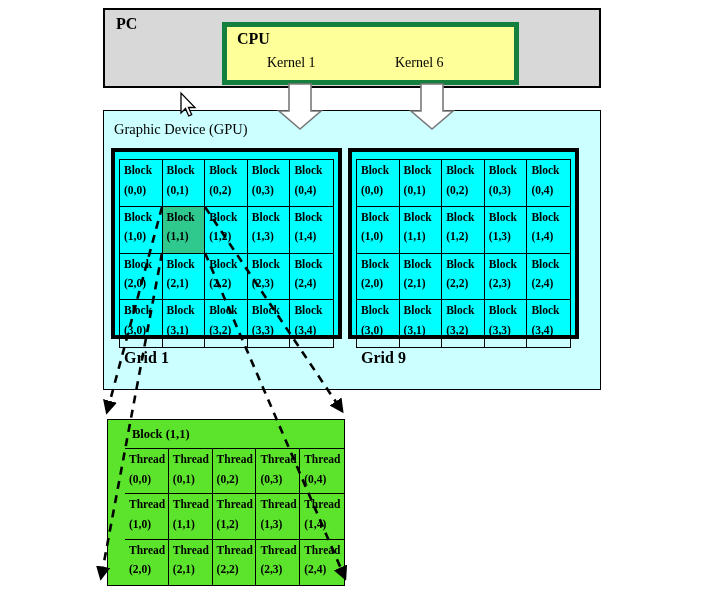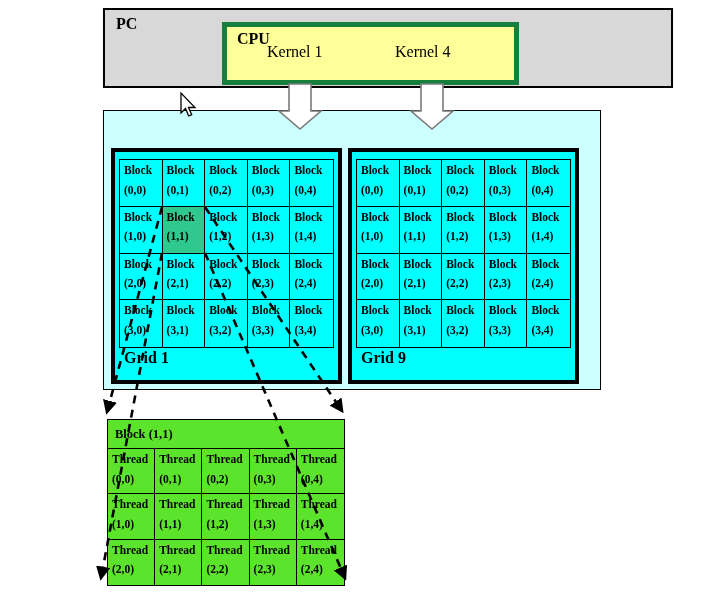--- a/index.html
+++ b/index.html
@@ -2,56 +2,56 @@
 <html style="--pc-fill: #d8d8d8; --cpu-fill: #ffff99; --gpu-fill: #ccffff; --grid-fill: #00ffff; --highlight-fill: #2fc98e; --thread-fill: #5ce42d; --border: #000000;"><head>
 <meta charset="utf-8">
 <style>
   * { margin:0; padding:0; box-sizing:border-box; }
   html,body { background:#ffffff; }
   body { font-family:"Liberation Serif", serif; color:#000; }
 
   .canvas { position:relative; width:701px; height:602px; background:#fff; overflow:hidden; }
 
   
-  .pc-box { position:absolute; left:103px; top:8px; width:570px; height:80px;
+  .pc-box { position:absolute; left:103px; top:8px; width:498px; height:80px;
             background:var(--pc-fill); border:2px solid #000; }
   .pc-label { position:absolute; left:11px; top:5px; font-weight:bold; font-size:16px; }
 
   
   .cpu-box { position:absolute; left:117px; top:12px; width:297px; height:63px;
              background:var(--cpu-fill); border:5px solid #15803d; }
   .cpu-label { position:absolute; left:10px; top:3px; font-weight:bold; font-size:16px; }
-  .kernel { position:absolute; top:16px; font-size:16px; white-space:nowrap; }
+  .kernel { position:absolute; top:28px; font-size:14px; white-space:nowrap; }
   .k1 { left:40px; } .k2 { left:168px; }
 
   
   .gpu-box { position:absolute; left:103px; top:110px; width:498px; height:280px;
              background:var(--gpu-fill); border:1.5px solid #000; }
   .gpu-label { position:absolute; left:10px; top:10px; font-size:14.5px; white-space:nowrap; }
 
   
-  .grid-box { position:absolute; top:37px; width:231px; height:236px;
+  .grid-box { position:absolute; top:37px; width:231px; height:191px;
               background:var(--grid-fill); border:4px solid #000; }
   .grid1 { left:7px; } .grid2 { left:244px; }
   .block-table { position:absolute; left:4px; top:7px; width:215px; height:189px;
                  border:1.6px solid #000; display:grid;
                  grid-template-columns:repeat(5,1fr); grid-template-rows:repeat(4,1fr); }
   .grid-label { position:absolute; left:9px; top:197px; font-weight:bold; font-size:16px; }
 
   .cell { border-right:1.6px solid #000; border-bottom:1.6px solid #000;
           padding:5px 0 0 4px; font-weight:bold; font-size:11.5px; line-height:1;
           display:flex; flex-direction:column; gap:8px; overflow:hidden; }
   .block-table .cell:nth-child(5n) { border-right:none; }
   .block-table .cell:nth-child(n+16) { border-bottom:none; }
   .cell.highlight { background:var(--highlight-fill); }
 
   
   .thread-box { position:absolute; left:107px; top:419px; width:238px; height:167px;
                 background:var(--thread-fill); border:1.6px solid #000;
-                display:flex; flex-direction:column; }
+                display:flex; flex-direction:column;padding-left:17px; }
   .thread-header { flex:0 0 28px; padding:7px 0 0 7px; font-weight:bold; font-size:12.5px; }
   .thread-table { flex:1; display:grid; border-top:1.6px solid #000;
                   grid-template-columns:repeat(5,1fr); grid-template-rows:repeat(3,1fr); }
   .thread-table .cell:nth-child(5n) { border-right:none; }
   .thread-table .cell:nth-child(n+11) { border-bottom:none; }
 
   
   .overlay { position:absolute; left:0; top:0; width:701px; height:602px;
              pointer-events:none; z-index:20; }
   .dash { stroke:#000; stroke-width:2.6; stroke-dasharray:8 6.5; fill:none; }
@@ -60,25 +60,26 @@
 </head>
 <body>
 
 <div class="canvas">
 
   <div class="pc-box">
     <div class="pc-label">PC</div>
     <div class="cpu-box">
       <div class="cpu-label">CPU</div>
       <span class="kernel k1">Kernel 1</span>
-      <span class="kernel k2">Kernel 4</span>
+      <span class="kernel k2">Kernel 6</span>
     </div>
   </div>
 
   <div class="gpu-box">
+    <div class="gpu-label">Graphic Device (GPU)</div>
 
     <div class="grid-box grid1">
       <div class="block-table">
           <div class="cell">
             <span>Block</span>
             <span>(0,0)</span>
           </div>
           <div class="cell">
             <span>Block</span>
             <span>(0,1)</span>

